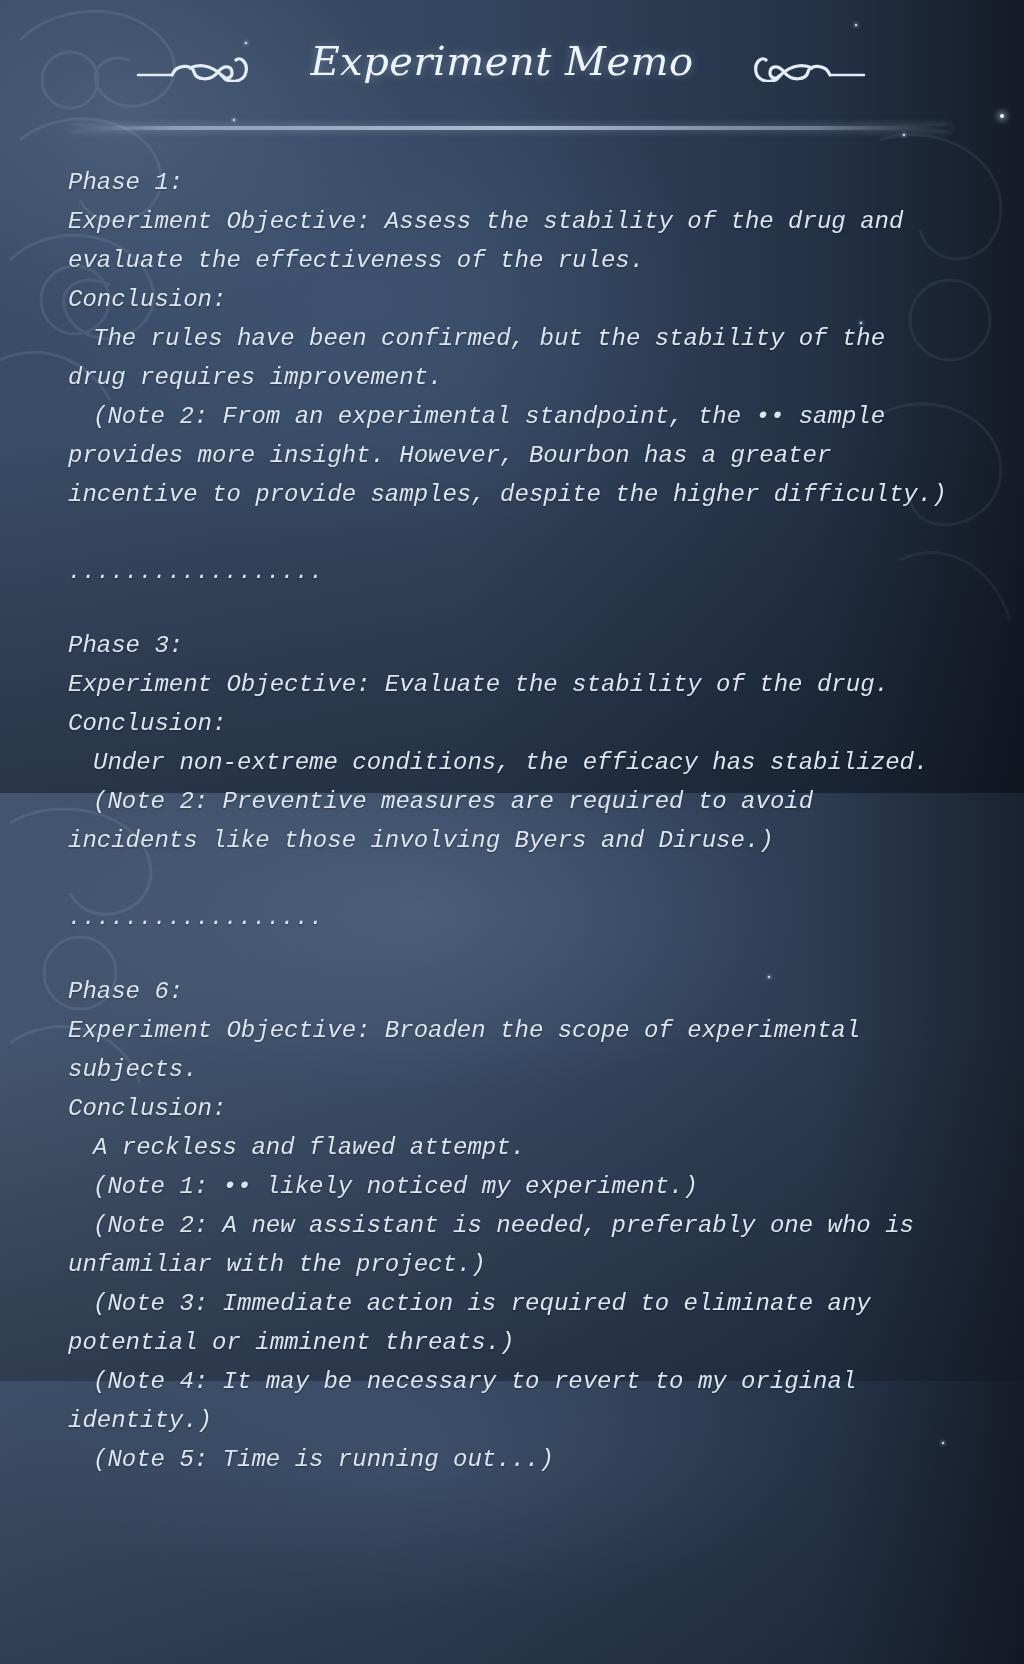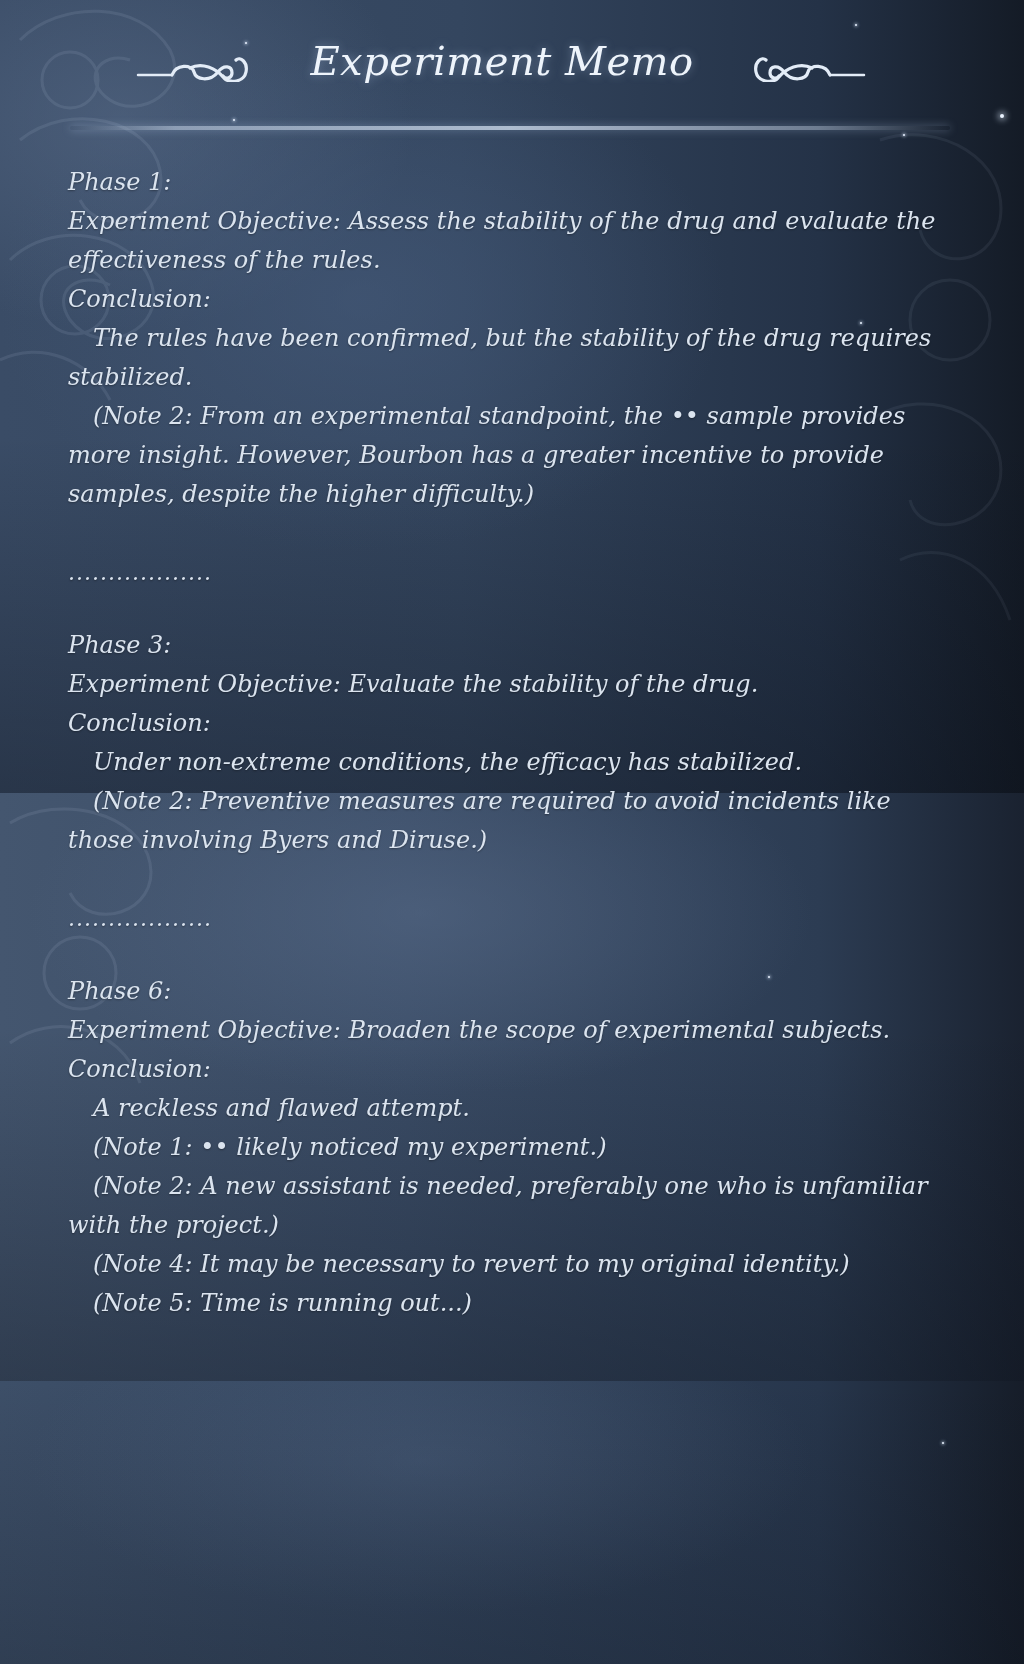--- a/index.html
+++ b/index.html
@@ -101,20 +101,21 @@
     
     .memo {
       position: absolute;
       top: 163px; left: 68px;
       width: 880px;
       color: #dbe4ef;
       font-size: 24px;
       font-style: italic;
       line-height: 39px;
       text-shadow: 0 1px 2px rgba(0,0,0,0.35);
+      font-family: Liberation Mono, monospace;
     }
     .line { display: block; white-space: pre-wrap; }
     .indent { text-indent: 25px; }
     .gap { height: 42px; }
     .gap-after-dots { height: 36px; }
     .dots {
       letter-spacing: 1px;
       font-size: 22px;
       line-height: 34px;
     }
@@ -187,21 +188,21 @@
   </svg>
 </div>
 <div class="divider"></div>
 
 <div class="memo">
 
   <div>
     <span class="line">Phase 1:</span>
     <span class="line">Experiment Objective: Assess the stability of the drug and evaluate the effectiveness of the rules.</span>
     <span class="line">Conclusion:</span>
-    <span class="line indent">The rules have been confirmed, but the stability of the drug requires stabilized.</span>
+    <span class="line indent">The rules have been confirmed, but the stability of the drug requires improvement.</span>
     <span class="line indent">(Note 2: From an experimental standpoint, the •• sample provides more insight. However, Bourbon has a greater incentive to provide samples, despite the higher difficulty.)</span>
   </div>
   <div class="gap"></div>
   <span class="line dots">..................</span>
   <div class="gap-after-dots"></div>
 
   <div>
     <span class="line">Phase 3:</span>
     <span class="line">Experiment Objective: Evaluate the stability of the drug.</span>
     <span class="line">Conclusion:</span>
@@ -212,16 +213,17 @@
   <span class="line dots">..................</span>
   <div class="gap-after-dots"></div>
 
   <div>
     <span class="line">Phase 6:</span>
     <span class="line">Experiment Objective: Broaden the scope of experimental subjects.</span>
     <span class="line">Conclusion:</span>
     <span class="line indent">A reckless and flawed attempt.</span>
     <span class="line indent">(Note 1: •• likely noticed my experiment.)</span>
     <span class="line indent">(Note 2: A new assistant is needed, preferably one who is unfamiliar with the project.)</span>
+    <span class="line indent">(Note 3: Immediate action is required to eliminate any potential or imminent threats.)</span>
     <span class="line indent">(Note 4: It may be necessary to revert to my original identity.)</span>
     <span class="line indent">(Note 5: Time is running out...)</span>
   </div>
 </div>
 
 </body></html>

